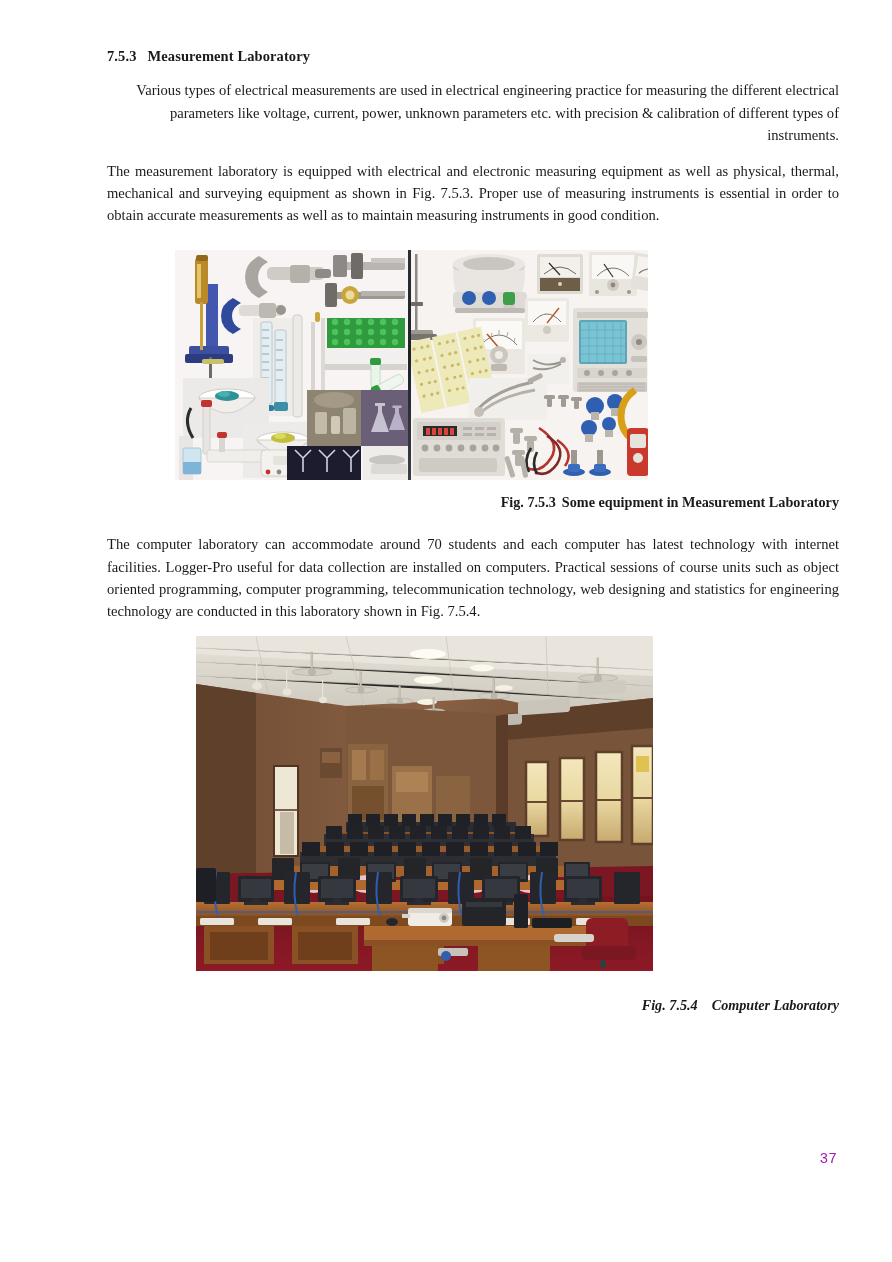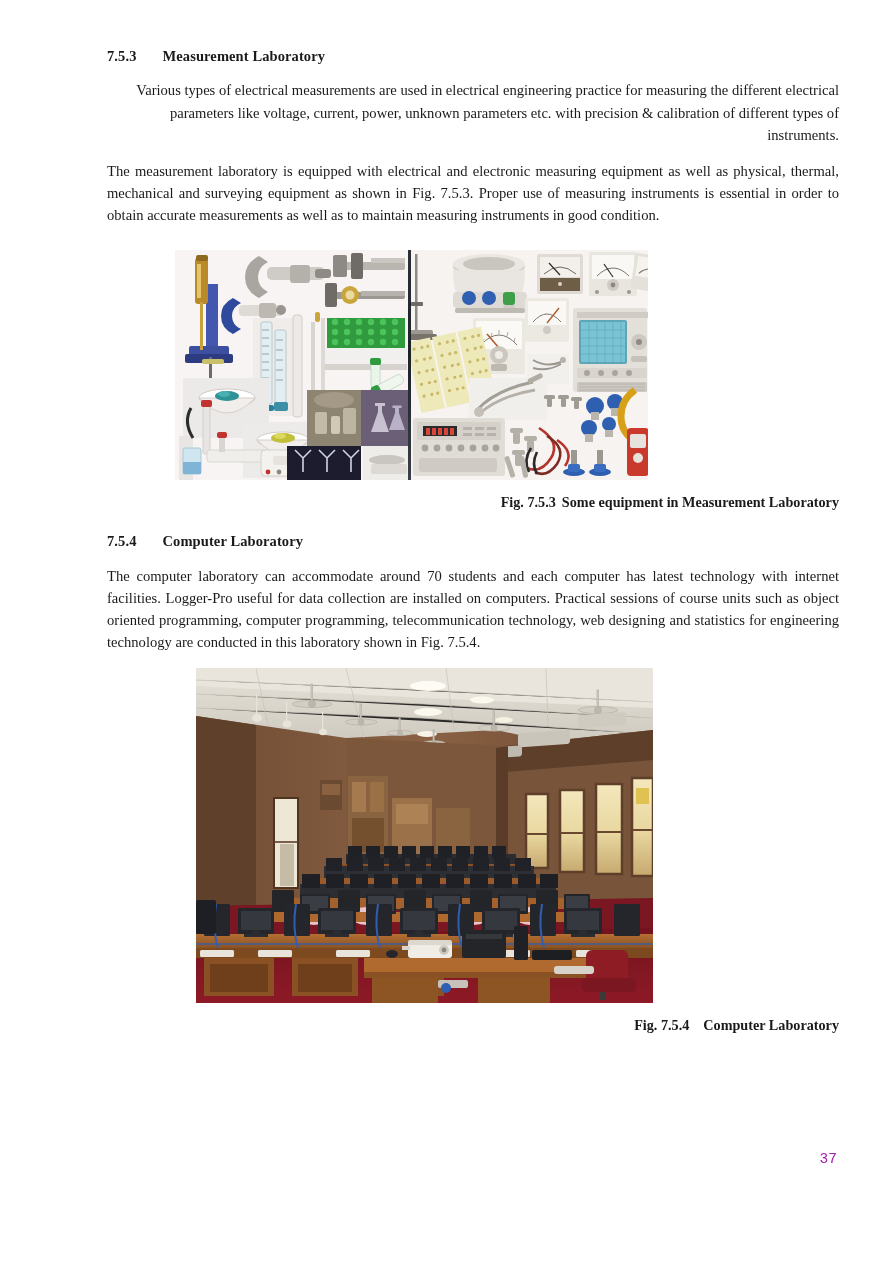--- a/index.html
+++ b/index.html
@@ -30,21 +30,21 @@
     width: 732px;
   }
 
   h2.section-heading {
     font-size: 14.5px;
     font-weight: bold;
     margin: 0 0 14px 0;
     letter-spacing: 0.1px;
     line-height: 1.2;
   }
-  h2.section-heading .num { margin-right: 26px; text-align: center; }
+  h2.section-heading .num { margin-right: 11px; text-align: center; }
 
   p.body-text {
     font-size: 14.6px;
     line-height: 1.52;
     margin: 0 0 14px 0;
     text-align: justify;
     -webkit-hyphens: none;
     hyphens: none;
   }
   p.body-text.no-justify { text-align: right; }
@@ -98,21 +98,21 @@
     margin-top: 4px;
   }
   .photo {
     position: relative;
     width: 457px;
     height: 335px;
     overflow: hidden;
     background: #6d4a33;
   }
   .photo svg { display:block; }
-  .fig2-caption { margin-top: 14px; }
+  .fig2-caption { margin-top: 26px; font-style: italic; }
 
   
   .page-number {
     position: absolute;
     right: 55px;
     bottom: 95px;
     font-size: 14.5px;
     font-family: Liberation Mono, monospace;
     color: #a21caf;
   }
@@ -590,23 +590,20 @@
         </div>
       </div>
 
       <div class="fig-caption">
         <span>Fig. 7.5.3</span><span class="gap"></span><span>Some equipment in Measurement Laboratory</span>
       </div>
     </div>
 
     <div class="spacer-lg"></div>
 
-    <h2 class="section-heading">
-      <span class="num">7.5.4</span><span>Computer Laboratory</span>
-    </h2>
 
     <p class="body-text">The computer laboratory can accommodate around 70 students and each computer has latest technology with internet facilities. Logger-Pro useful for data collection are installed on computers. Practical sessions of course units such as object oriented programming, computer programming, telecommunication technology, web designing and statistics for engineering technology are conducted in this laboratory shown in Fig. 7.5.4.</p>
 
     <div class="figure-block">
       <div class="fig2-wrap">
         <div class="photo">
           <svg width="457" height="335" viewBox="0 0 457 335" xmlns="http://www.w3.org/2000/svg">
             <defs>
               <linearGradient id="ceilGrad" x1="0" y1="0" x2="0" y2="1">
                 <stop offset="0%" stop-color="#e6e2d9"></stop>

